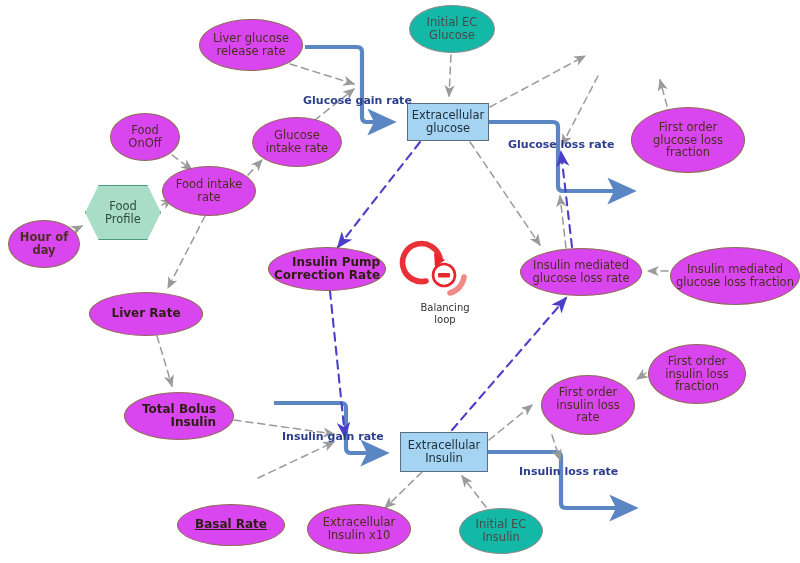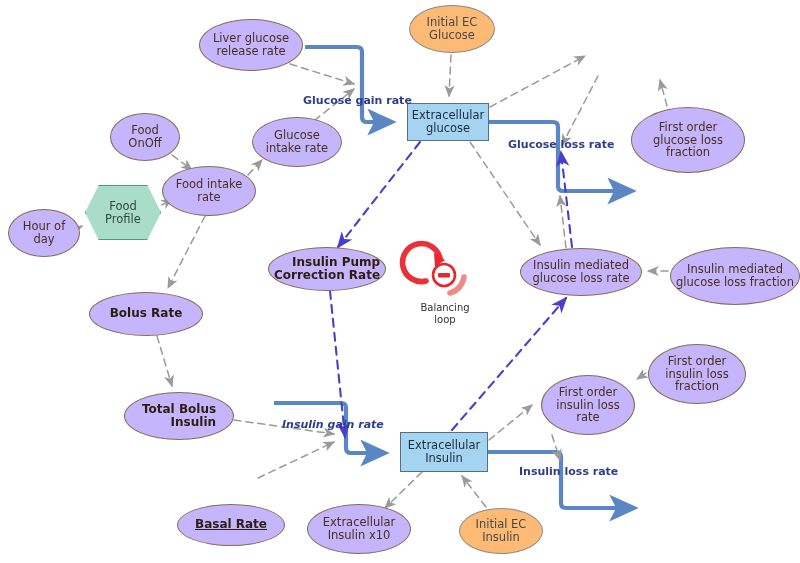--- a/index.html
+++ b/index.html
@@ -28,34 +28,34 @@
     justify-content: center;
     text-align: center;
     box-sizing: border-box;
     line-height: 1.12;
     color: #3a2a20;
     white-space: pre-line;
     user-select: none;
   }
   .ellipse-var {
     border-radius: 50%;
-    background: #c4b5fd;
+    background: #d946ef;
     border: 1.4px solid #8c6a52;
     font-size: 11.5px;
     color: #4a2f20;
   }
   .ellipse-var.bold {
     font-weight: bold;
     font-size: 12px;
     color: #2e1d12;
     text-align: right;
   }
   .ellipse-init {
     border-radius: 50%;
-    background: #fdba74;
+    background: #14b8a6;
     border: 1.4px solid #8a8a8a;
     font-size: 11.5px;
     color: #4a4a4a;
   }
   .hexagon {
     background: #a9ddc8;
     border: 1.5px solid #4e9a7e;
     font-size: 11.5px;
     color: #2f4a3e;
     clip-path: polygon(18% 0%, 82% 0%, 100% 50%, 82% 100%, 18% 100%, 0% 50%);
@@ -176,44 +176,44 @@
 release rate</div>
   <div class="node ellipse-var" style="left:631px;top:107px;width:114px;height:66px;">First order
 glucose loss
 fraction</div>
   <div class="node ellipse-var" style="left:252px;top:117px;width:90px;height:50px;">Glucose
 intake rate</div>
   <div class="node ellipse-var" style="left:110px;top:113px;width:70px;height:48px;">Food
 OnOff</div>
   <div class="node ellipse-var" style="left:162px;top:166px;width:94px;height:50px;">Food intake
 rate</div>
-  <div class="node ellipse-var" style="left:8px;top:209px;width:72px;height:48px;">Hour of
+  <div class="node ellipse-var" style="left:8px;top:220px;width:72px;height:48px;font-weight:bold;">Hour of
 day</div>
   <div class="node ellipse-var bold" style="left:268px;top:247px;width:118px;height:44px;">Insulin Pump
 Correction Rate</div>
   <div class="node ellipse-var" style="left:520px;top:248px;width:122px;height:48px;">Insulin mediated
 glucose loss rate</div>
   <div class="node ellipse-var" style="left:670px;top:247px;width:130px;height:58px;">Insulin mediated
 glucose loss fraction</div>
-  <div class="node ellipse-var bold" style="left:89px;top:292px;width:114px;height:44px;">Bolus Rate</div>
+  <div class="node ellipse-var bold" style="left:89px;top:292px;width:114px;height:44px;">Liver Rate</div>
   <div class="node ellipse-var" style="left:648px;top:344px;width:98px;height:60px;">First order
 insulin loss
 fraction</div>
   <div class="node ellipse-var" style="left:541px;top:375px;width:94px;height:60px;">First order
 insulin loss
 rate</div>
   <div class="node ellipse-var bold" style="left:124px;top:392px;width:110px;height:48px;">Total Bolus
 Insulin</div>
   <div class="node ellipse-var bold" style="left:177px;top:504px;width:108px;height:42px;text-decoration:underline;">Basal Rate</div>
   <div class="node ellipse-var" style="left:307px;top:504px;width:104px;height:50px;">Extracellular
 Insulin x10</div>
 
   <div class="flow-label" style="left:303px;top:94px;">Glucose gain rate</div>
   <div class="flow-label" style="left:508px;top:138px;">Glucose loss rate</div>
-  <div class="flow-label" style="left:282px;top:418px;font-style:italic;">Insulin gain rate</div>
+  <div class="flow-label" style="left:282px;top:430px;">Insulin gain rate</div>
   <div class="flow-label" style="left:519px;top:465px;">Insulin loss rate</div>
 
   <div class="loop-marker" style="left:412px;top:245px;width:66px;">
     <div style="height:54px;"></div>
     <div class="loop-caption">Balancing
 loop</div>
   </div>
 
 </div>
 

